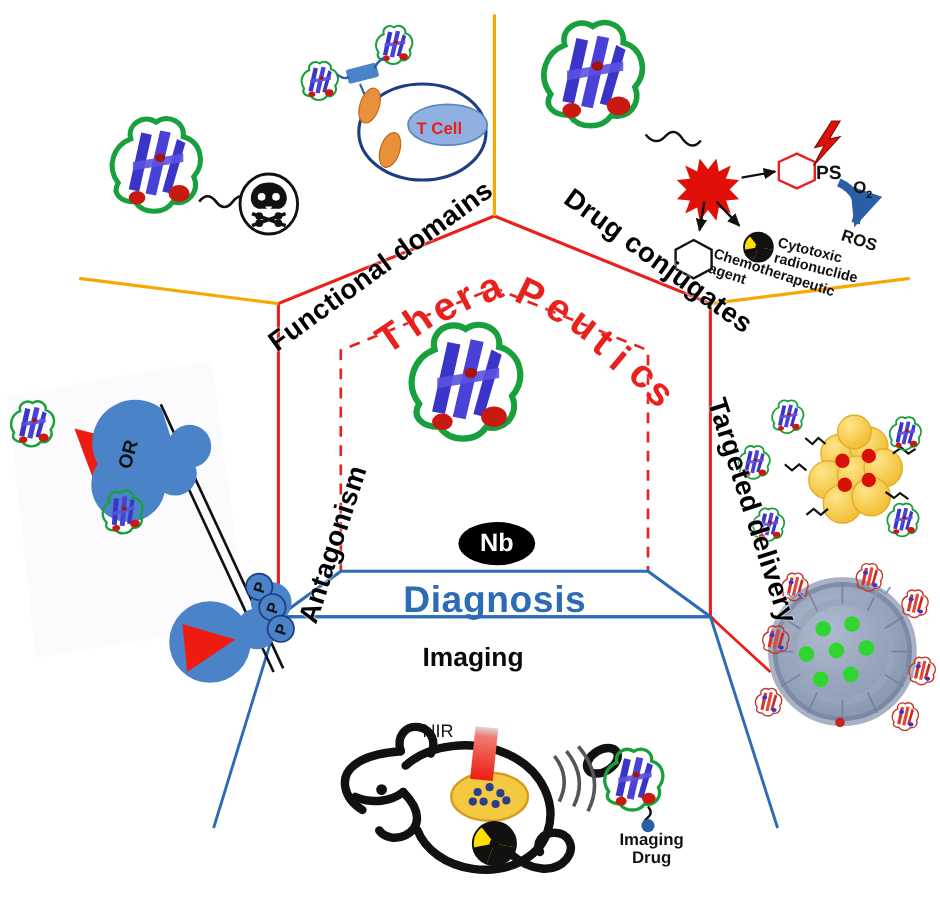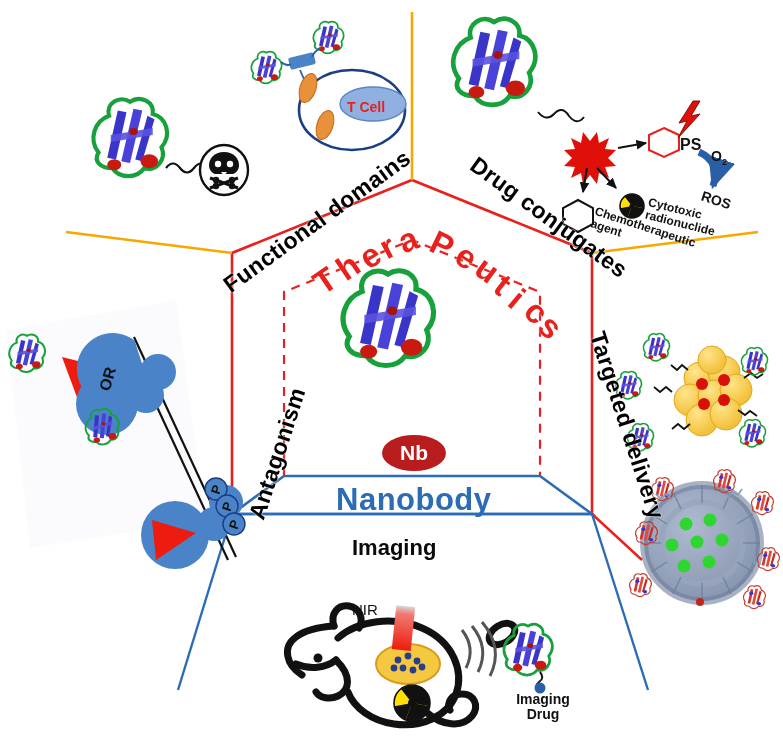--- a/index.html
+++ b/index.html
@@ -7,21 +7,21 @@
        font-family:"Liberation Sans","DejaVu Sans",sans-serif;}
   #stage{position:relative;width:783px;height:749px;background:#fff;}
   #svgroot{position:absolute;left:0;top:0;}
   .lbl{position:absolute;font-weight:bold;color:#000;white-space:nowrap;
        transform-origin:50% 50%;}
   .sector-label{font-size:23px;letter-spacing:.4px;
        text-shadow:0 0 1px #fff,0 0 2px #fff;}
   #nanobody-word{position:absolute;left:337px;top:404px;font-size:27px;
        font-weight:bold;color:#0a0a0a;}
   #nb-badge{position:absolute;left:382px;top:435px;width:64px;height:36px;
-       border-radius:50%/50%;background:#b91c1c;display:flex;
+       border-radius:50%/50%;background:#000000;display:flex;
        align-items:center;justify-content:center;color:#fff;
        font-size:21px;font-weight:bold;}
   #diagnosis-word{position:absolute;left:336px;top:482px;font-size:31px;
        font-weight:bold;color:#2b6cb5;letter-spacing:.5px;}
   #imaging-word{position:absolute;left:352px;top:535px;font-size:22px;
        font-weight:bold;color:#0a0a0a;}
   #imaging-modalities{position:absolute;left:291px;top:567px;font-size:17px;
        font-weight:bold;color:#111;}
   .thera-ch{position:absolute;font-size:33px;font-weight:bold;color:#e8211c;
        transform-origin:50% 50%;text-shadow:0 0 1px #fff;}
@@ -418,21 +418,21 @@
 <div class="thera-ch" style="left:512px;top:280px;transform:rotate(40deg)">i</div>
 <div class="thera-ch" style="left:527px;top:293px;transform:rotate(42deg)">c</div>
 <div class="thera-ch" style="left:541px;top:308px;transform:rotate(44deg)">s</div>
 
 <div class="lbl sector-label" style="left:205px;top:208px;transform:rotate(-36deg)">Functional domains</div>
 <div class="lbl sector-label" style="left:455px;top:204px;transform:rotate(36deg)">Drug conjugates</div>
 <div class="lbl sector-label" style="left:529px;top:412px;transform:rotate(72deg)">Targeted delivery</div>
 <div class="lbl sector-label" style="left:209px;top:440px;transform:rotate(-72deg)">Antagonism</div>
 
 <div id="nb-badge">Nb</div>
-<div id="diagnosis-word">Nanobody</div>
+<div id="diagnosis-word">Diagnosis</div>
 <div id="imaging-word">Imaging</div>
 
 <div id="nir-label">NIR</div>
 <div id="imaging-probe-label">
   <span>Imaging</span><br>
   <span>Drug</span>
 </div>
 
 <div id="tcell-label">T Cell</div>
 

